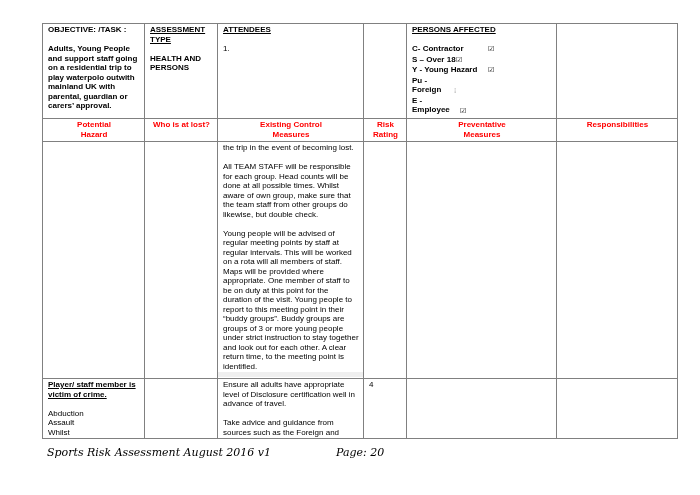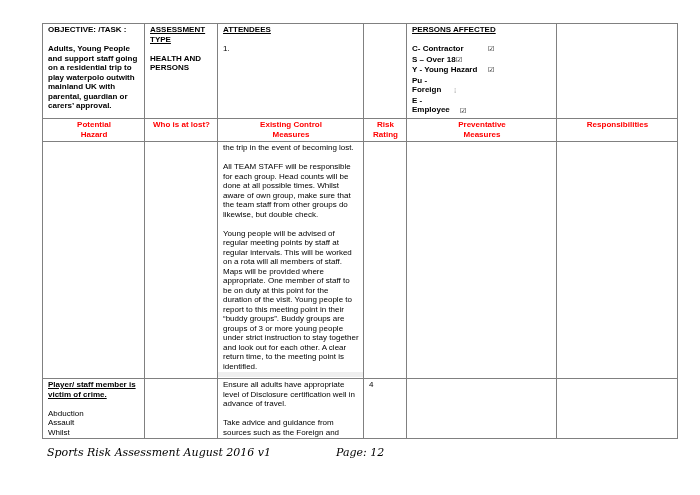--- a/index.html
+++ b/index.html
@@ -132,14 +132,14 @@
         <div class="p">Take advice and guidance from sources such as the Foreign and</div>
       </td>
       <td class="center">4</td>
       <td></td>
       <td></td>
     </tr>
   </tbody>
     </table>
 
   <div class="footer" style="left:47px">Sports Risk Assessment August 2016 v1</div>
-  <div class="footer" style="left:336px">Page: 12</div>
+  <div class="footer" style="left:336px">Page: 20</div>
 </div>
 
 </body></html>

